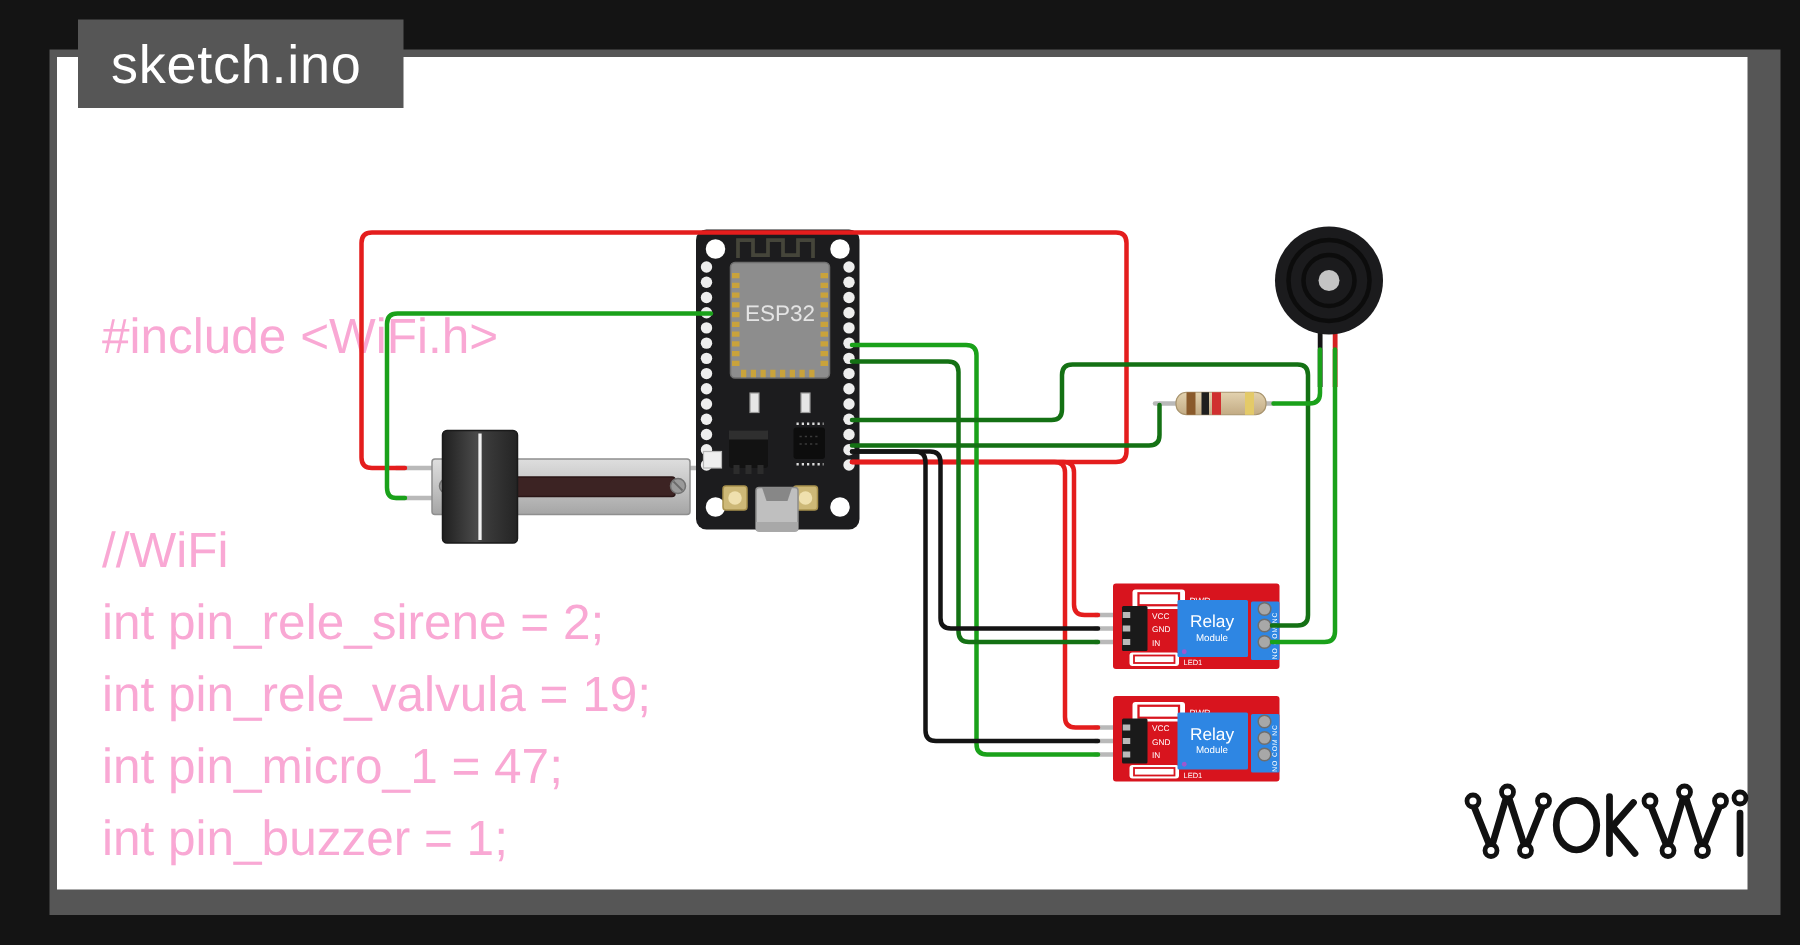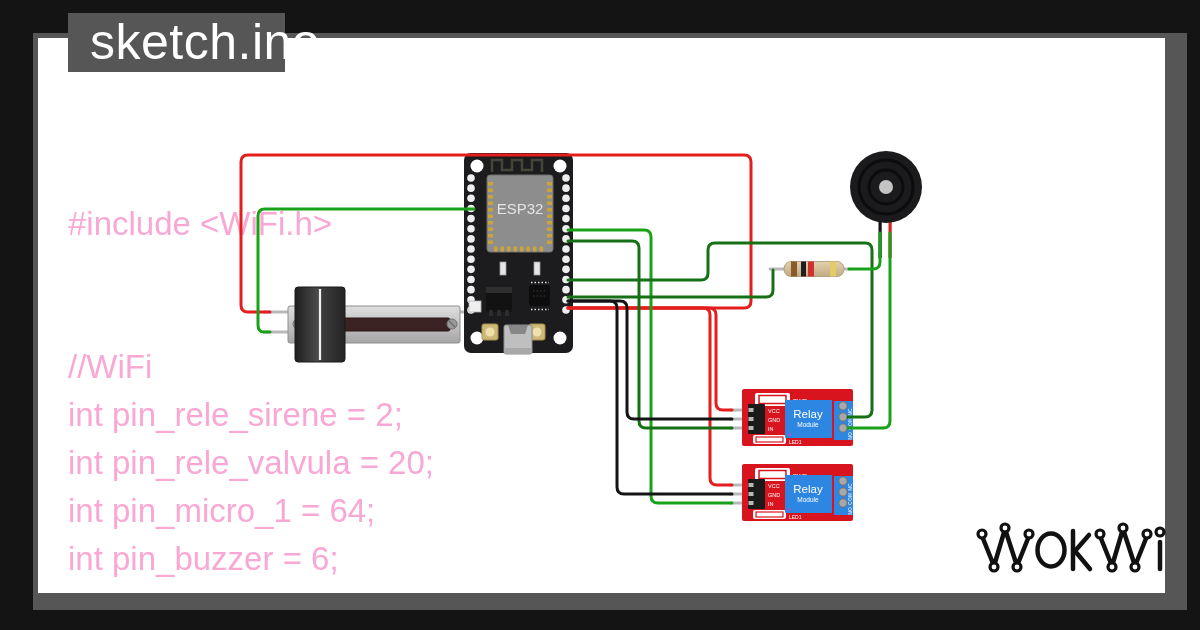--- a/index.html
+++ b/index.html
@@ -3,22 +3,22 @@
 <meta charset="utf-8">
 <style>
   html,body{margin:0;padding:0;}
   body{
     width:1200px;height:630px;position:relative;overflow:hidden;
     background:#141414;font-family:"Liberation Sans",sans-serif;
   }
   .frame-shadow{position:absolute;left:33px;top:33px;width:1154px;height:577px;background:#565656;}
   .canvas{position:absolute;left:38px;top:38px;width:1127px;height:555px;background:#ffffff;}
   .title-box{
-    position:absolute;left:68px;top:13px;width:217px;height:59px;background:#565656;
-    color:#ffffff;font-size:50px;line-height:59px;padding-left:22px;box-sizing:border-box;
+    position:absolute;left:52px;top:13px;width:217px;height:59px;background:#565656;
+    color:#ffffff;font-size:36px;line-height:59px;padding-left:22px;box-sizing:border-box;
     z-index:10;letter-spacing:0.5px;
   }
   .code{
     position:absolute;color:#f9a8d4;font-size:33px;line-height:48px;z-index:2;white-space:pre;
   }
   .code-include{left:68px;top:200px;}
   .code-pins{left:68px;top:343px;}
   #circuit{position:absolute;left:0;top:0;z-index:5;}
   .logo{position:absolute;left:972px;top:518px;z-index:6;}
 </style>
@@ -26,23 +26,23 @@
 <body>
 
 <div class="frame-shadow"></div>
 <div class="canvas"></div>
 
 <div class="title-box">sketch.ino</div>
 
 <div class="code code-include">#include &lt;WiFi.h&gt;</div>
 <div class="code code-pins"><span>//WiFi</span>
 <span>int pin_rele_sirene = 2;</span>
-<span>int pin_rele_valvula = 20;</span>
-<span>int pin_micro_1 = 64;</span>
-<span>int pin_buzzer = 6;</span></div>
+<span>int pin_rele_valvula = 19;</span>
+<span>int pin_micro_1 = 47;</span>
+<span>int pin_buzzer = 1;</span></div>
 
 <svg id="circuit" width="1200" height="630" viewBox="0 0 1200 630">
   <defs>
     <linearGradient id="sliderBody" x1="0" y1="0" x2="0" y2="1">
       <stop offset="0" stop-color="#dedede"></stop>
         <stop offset="0.5" stop-color="#c3c3c3"></stop>
         <stop offset="1" stop-color="#a5a5a5"></stop>
     </linearGradient>
     <linearGradient id="knobGrad" x1="0" y1="0" x2="1" y2="0">
       <stop offset="0" stop-color="#1f1f1f"></stop>

